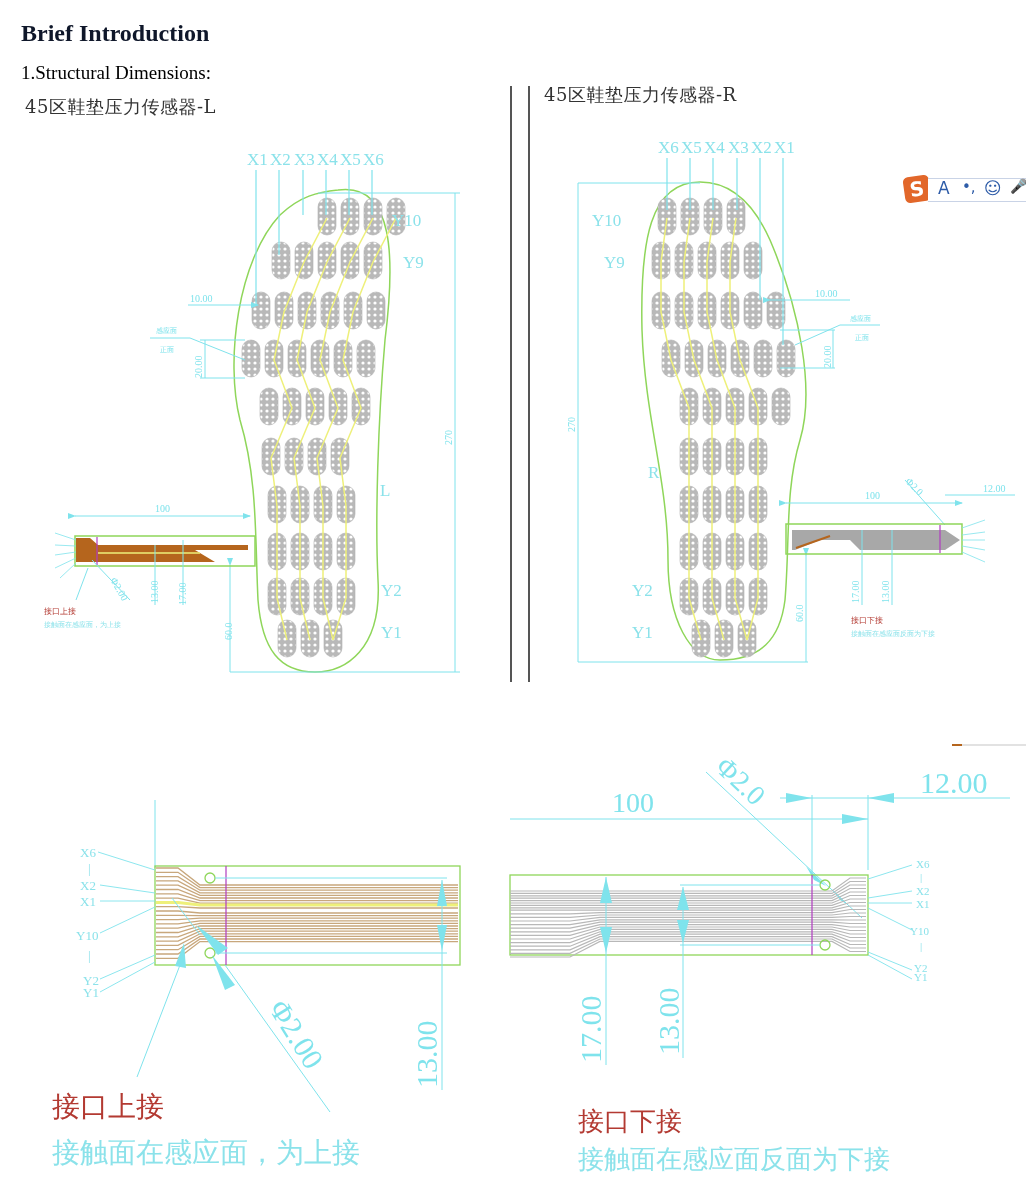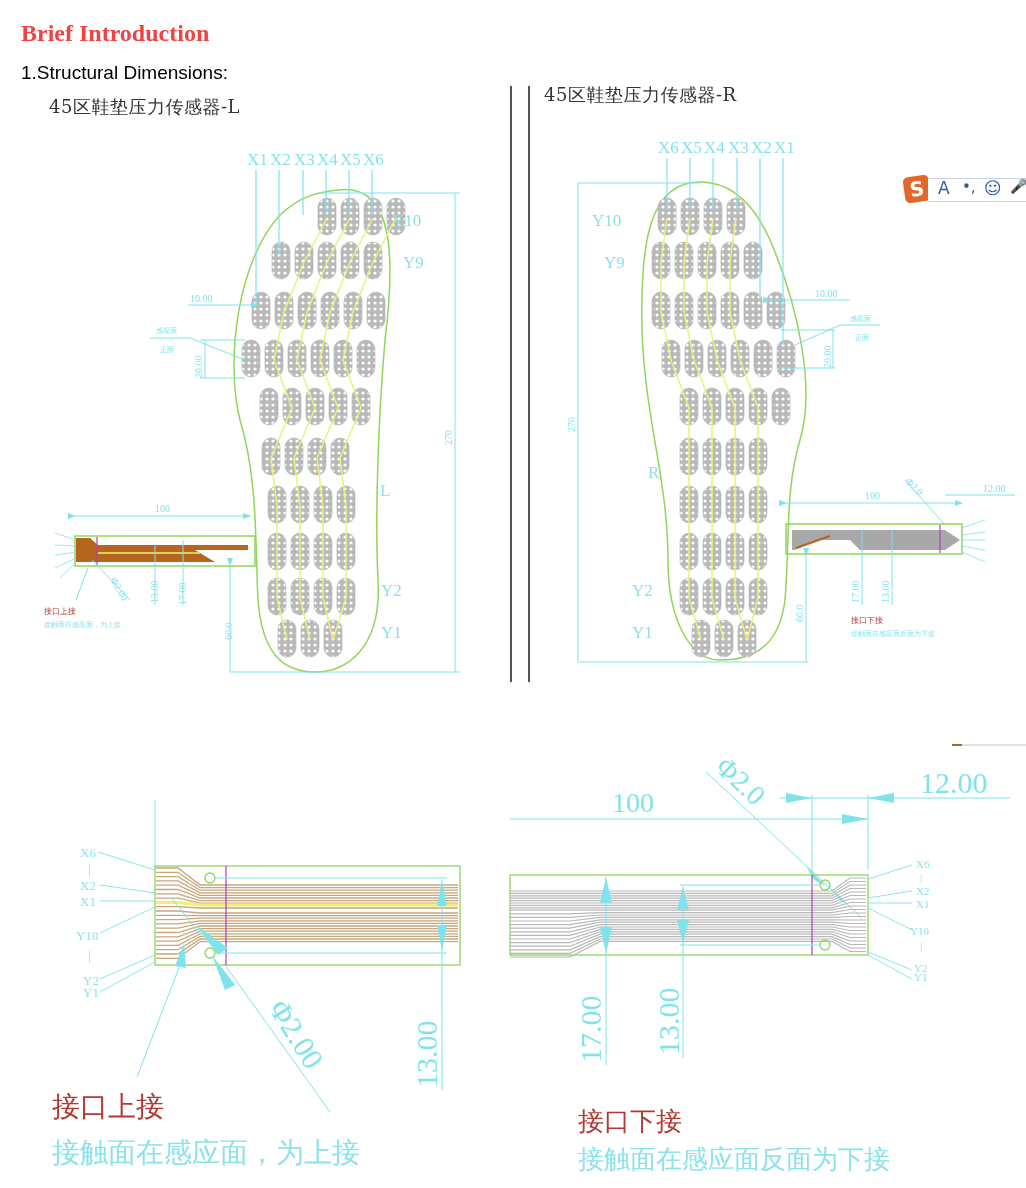--- a/index.html
+++ b/index.html
@@ -1,33 +1,33 @@
 <!DOCTYPE html>
 <html><head>
 <meta charset="utf-8">
 <style>
   html, body { margin:0; padding:0; background:#ffffff; }
   body { width:1026px; height:1188px; position:relative; overflow:hidden; font-family:"Liberation Serif", serif; }
-  .h1 { position:absolute; left:21px; top:20px; font-size:24px; font-weight:bold; color:#ef4444; font-family:"Liberation Serif", serif; }
-  .h2 { position:absolute; left:21px; top:62px; font-size:19px; color:#000; font-family:Liberation Sans, sans-serif; }
+  .h1 { position:absolute; left:21px; top:20px; font-size:24px; font-weight:bold; color:#0f172a; font-family:"Liberation Serif", serif; }
+  .h2 { position:absolute; left:21px; top:62px; font-size:19px; color:#000; font-family:Liberation Serif, serif; }
   .fig-title { position:absolute; font-size:18px; color:#333; font-family:"DejaVu Serif", serif; letter-spacing:0.5px; }
   svg { position:absolute; left:0; top:0; }
   .divider { position:absolute; background:#555; width:1.5px; }
   .ime { position:absolute; left:902px; top:175px; height:28px; width:124px; }
   .ime .logo { position:absolute; left:2px; top:1px; width:26px; height:26px; background:#e2672a; border-radius:5px; color:#fff; font:bold 20px "DejaVu Sans", sans-serif; text-align:center; line-height:26px; transform:rotate(-8deg); }
   .ime .bar { position:absolute; left:26px; top:3px; width:100px; height:22px; border:1px solid #c9d3e6; border-left:none; background:#fff; }
   .ime .it { position:absolute; top:3px; font:17px "DejaVu Sans", sans-serif; color:#2e5ca8; }
 </style>
 </head>
 <body>
 
 <div class="h1">Brief Introduction</div>
 <div class="h2">1.Structural Dimensions:</div>
 
-<div class="fig-title" style="left:25px;top:95px;margin-left:24px;">45区鞋垫压力传感器-L</div>
+<div class="fig-title" style="left:25px;top:95px;">45区鞋垫压力传感器-L</div>
 <div class="fig-title" style="left:544px;top:83px;">45区鞋垫压力传感器-R</div>
 
 <div class="divider" style="left:510px;top:86px;height:596px;"></div>
 <div class="divider" style="left:528px;top:86px;height:596px;"></div>
 
 <svg id="canvas" width="1026" height="1188" viewBox="0 0 1026 1188">
   <defs>
     <pattern id="holes" width="6" height="6" patternUnits="userSpaceOnUse">
       <rect width="6" height="6" fill="#b9b9b9"></rect>
       <circle cx="3" cy="3" r="1.6" fill="#ffffff"></circle>

